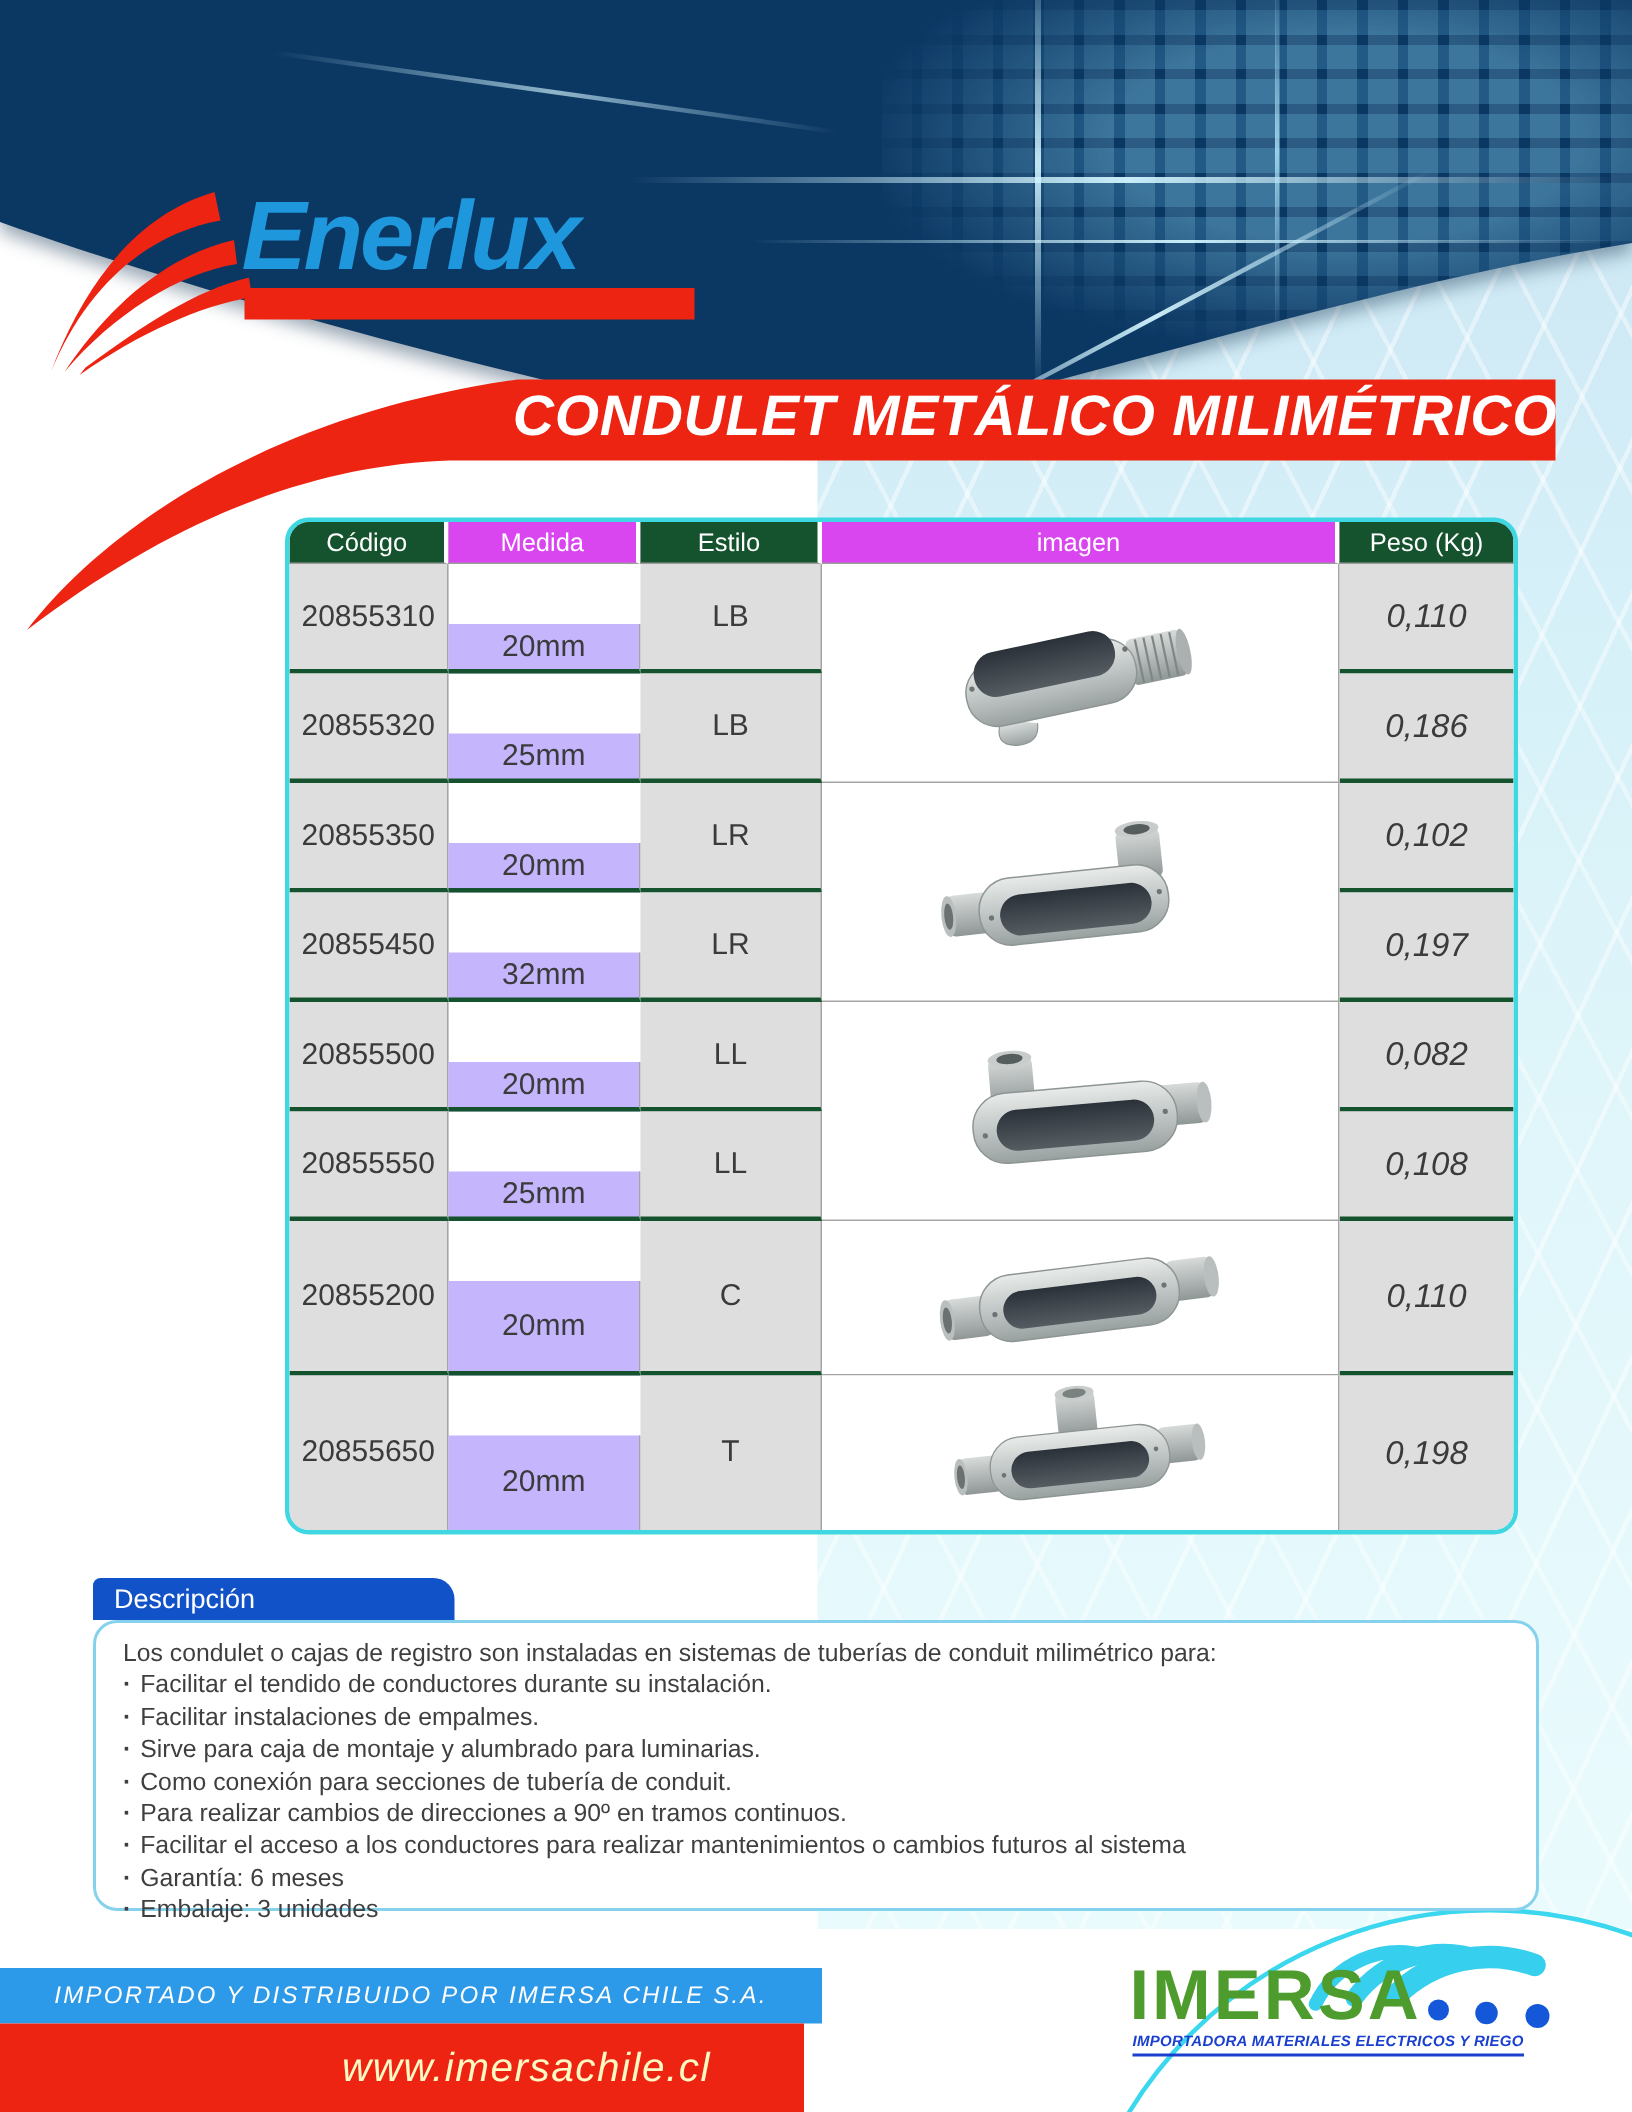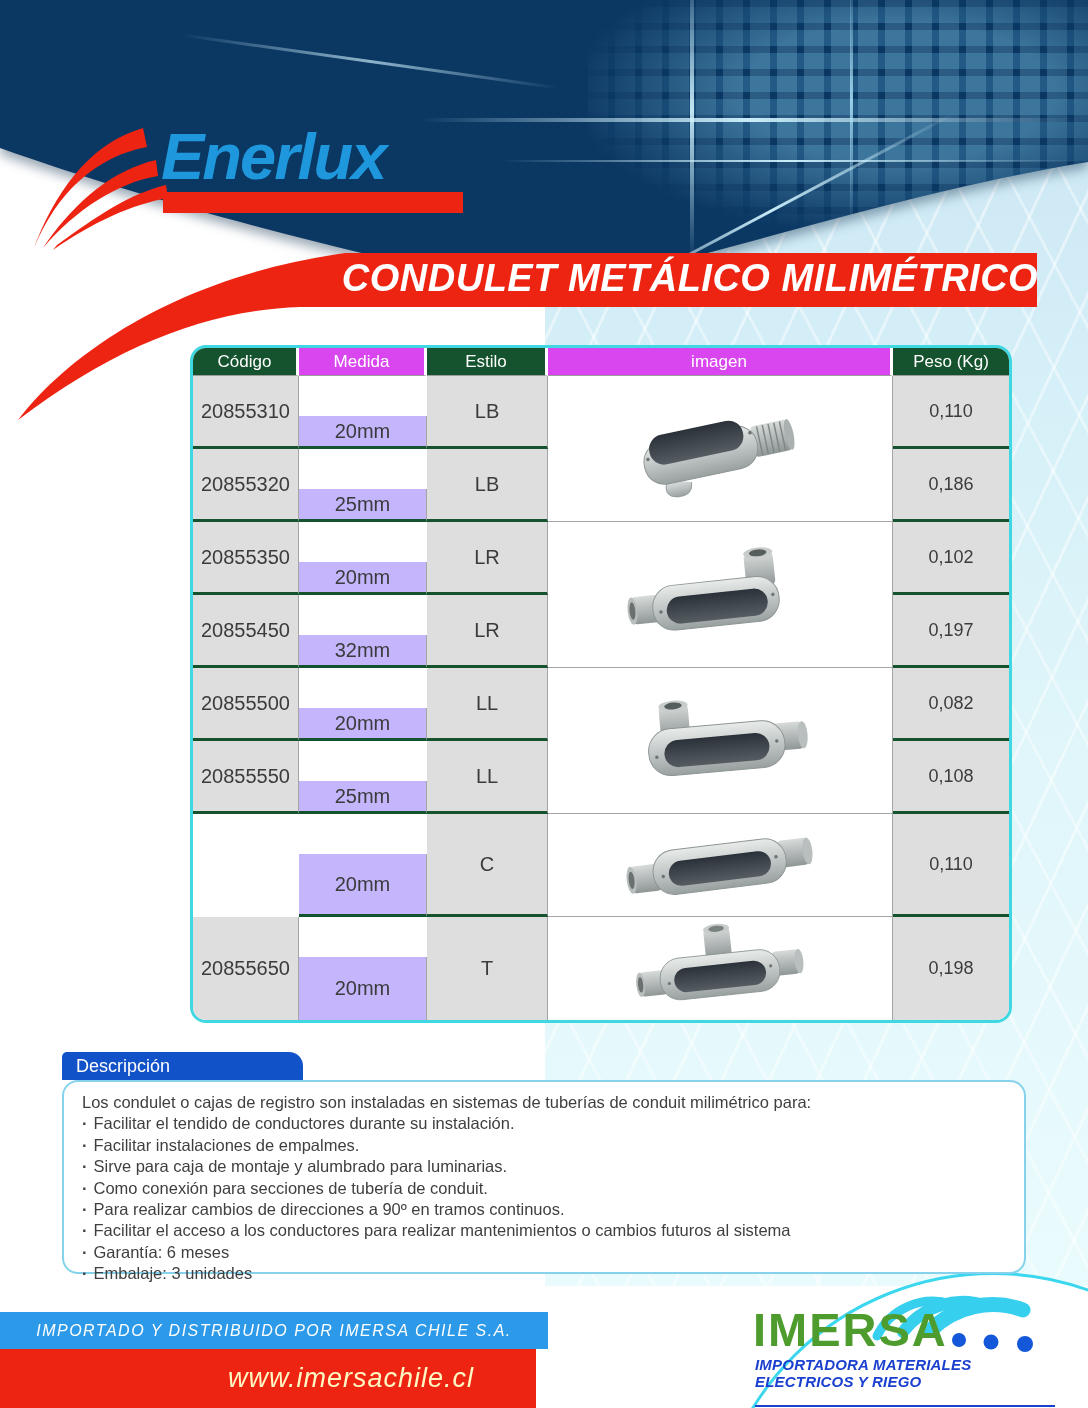--- a/index.html
+++ b/index.html
@@ -61,21 +61,21 @@
     background:#ffffff;border:3px solid #3ed7e2;border-radius:16px;overflow:hidden;}
   .th{display:flex;align-items:center;justify-content:center;color:#fff;font-size:17px;
     border-right:3px solid #ffffff;border-bottom:1px solid #9c9c9c;}
   .th.blue{background:#14532d;}
   .th.cyan{background:#d946ef;}
   .th.last{border-right:none;}
   .td{display:flex;align-items:center;justify-content:center;font-size:20px;color:#3b3b3b;
     border-right:1px solid #a5a5a5;border-bottom:3px solid #14532d;}
   .gray{background:#dedede;}
   .white{background:#c4b5fd;margin-top:40px;}
-  .peso{font-size:18px;border-right:none;}
+  .peso{font-size:22px;border-right:none;font-style:italic;}
   .imgcell{background:#ffffff;display:flex;align-items:center;justify-content:center;
     border-right:1px solid #a5a5a5;border-bottom:1px solid #a5a5a5;}
   .lastrow{border-bottom:none !important;}
 
   
   .desc-tab{position:absolute;left:62px;top:1052px;width:241px;height:28px;z-index:5;
     background:#1252c9;color:#ffffff;font-size:18px;display:flex;align-items:center;
     padding-left:14px;box-sizing:border-box;border-radius:5px 14px 0 0;}
   .desc-box{position:absolute;left:62px;top:1080px;width:964px;height:194px;z-index:4;
     background:#ffffff;border:2px solid #86d2ec;border-radius:16px;box-sizing:border-box;
@@ -89,23 +89,23 @@
     font-size:16px;font-style:italic;letter-spacing:1.5px;}
   .footer-red{position:absolute;left:0;top:1349px;width:536px;height:59px;background:#ee2413;z-index:5;
     display:flex;align-items:center;color:#fef9c3;font-size:27px;font-style:italic;
     letter-spacing:1px;padding-left:228px;box-sizing:border-box;}
 
   
   .imersa{position:absolute;left:735px;top:1278px;width:320px;height:120px;z-index:6;}
   .imersa-arcs{position:absolute;left:0;top:0;}
   .imersa-text{position:absolute;left:18px;top:28px;font-size:47px;font-weight:bold;
     color:#4f9c2e;letter-spacing:2px;line-height:47px;}
-  .imersa-tag{position:absolute;left:20px;top:78px;font-size:15px;font-weight:bold;
+  .imersa-tag{position:absolute;left:20px;top:78px;font-size:10px;font-weight:bold;
     font-style:italic;color:#1b40cf;letter-spacing:.2px;border-bottom:2px solid #1b40cf;
-    padding-bottom:15px;}
+    padding-bottom:2px;}
 </style>
 </head>
 <body>
 
 <div class="page">
 
   <svg width="0" height="0" style="position:absolute">
     <defs>
       <linearGradient id="met" x1="0" y1="0" x2="0" y2="1">
         <stop offset="0" stop-color="#e8ebea"></stop>
@@ -183,20 +183,21 @@
     <div class="td gray" style="grid-area:6/1">20855500</div>
     <div class="td white" style="grid-area:6/2">20mm</div>
     <div class="td gray" style="grid-area:6/3">LL</div>
     <div class="td gray peso" style="grid-area:6/5">0,082</div>
 
     <div class="td gray" style="grid-area:7/1">20855550</div>
     <div class="td white" style="grid-area:7/2">25mm</div>
     <div class="td gray" style="grid-area:7/3">LL</div>
     <div class="td gray peso" style="grid-area:7/5">0,108</div>
 
+    <div class="td gray" style="grid-area:8/1">20855200</div>
     <div class="td white" style="grid-area:8/2">20mm</div>
     <div class="td gray" style="grid-area:8/3">C</div>
     <div class="td gray peso" style="grid-area:8/5">0,110</div>
 
     <div class="td gray lastrow" style="grid-area:9/1">20855650</div>
     <div class="td white lastrow" style="grid-area:9/2">20mm</div>
     <div class="td gray lastrow" style="grid-area:9/3">T</div>
     <div class="td gray peso lastrow" style="grid-area:9/5">0,198</div>
 
     <div class="imgcell" style="grid-area:2/4/4/5">

